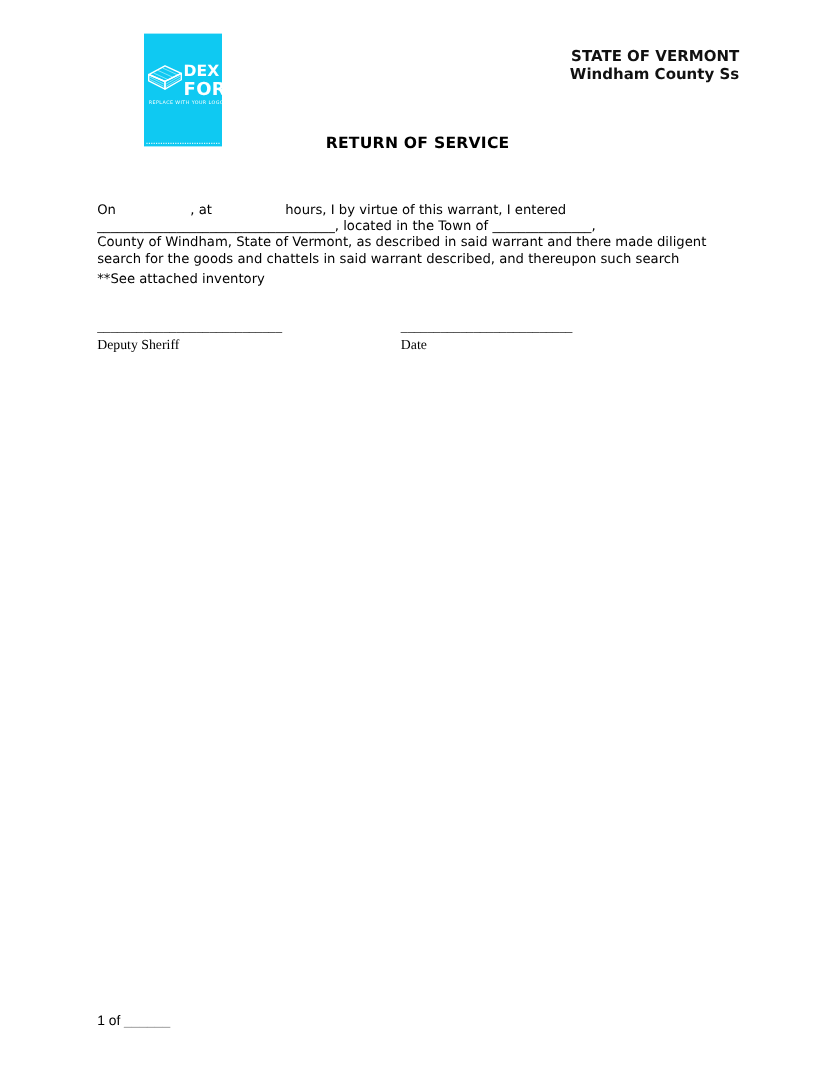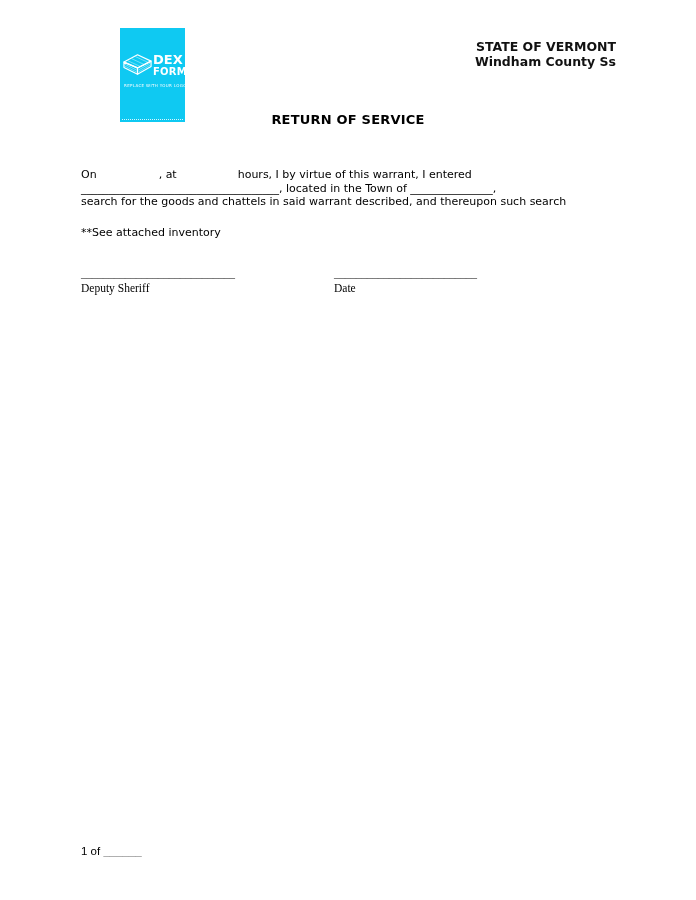--- a/index.html
+++ b/index.html
@@ -33,21 +33,21 @@
   .logo-name {
     position: absolute;
     left: 33px;
     top: 25px;
     color: #ffffff;
     font-weight: bold;
     line-height: 1;
     white-space: nowrap;
   }
   .logo-dex { font-size: 13px; }
-  .logo-form { font-size: 10px; margin-top: 1px; letter-spacing: 0.2px; }
+  .logo-form { font-size: 15px; margin-top: 1px; letter-spacing: 0.2px; }
   .logo-tagline {
     position: absolute;
     left: 4px;
     top: 55px;
     color: #ffffff;
     font-size: 4px;
     letter-spacing: 0.35px;
     white-space: nowrap;
   }
   .logo-dotted {
@@ -164,20 +164,21 @@
   <div class="header-right">
     <div>STATE OF VERMONT</div>
     <div>Windham County Ss</div>
   </div>
 
   <div class="doc-title">RETURN OF SERVICE</div>
 
   <div class="body-text">
     <div class="body-line"><span>On</span><span class="gap gap1"></span><span>, at</span><span class="gap gap2"></span><span>hours, I by virtue of this warrant, I entered</span></div>
     <div class="body-line"><span>____________________________________</span><span>, located in the Town of </span><span>_______________</span><span>,</span></div>
+    <div class="body-line">County of Windham, State of Vermont, as described in said warrant and there made diligent</div>
     <div class="body-line">search for the goods and chattels in said warrant described, and thereupon such search</div>
   </div>
 
   <div class="inventory-note">**See attached inventory</div>
 
   <div class="sig-block">
     <div class="sig-col sig-col-1">
       <div class="sig-line">____________________________</div>
       <div class="sig-label">Deputy Sheriff</div>
     </div>

